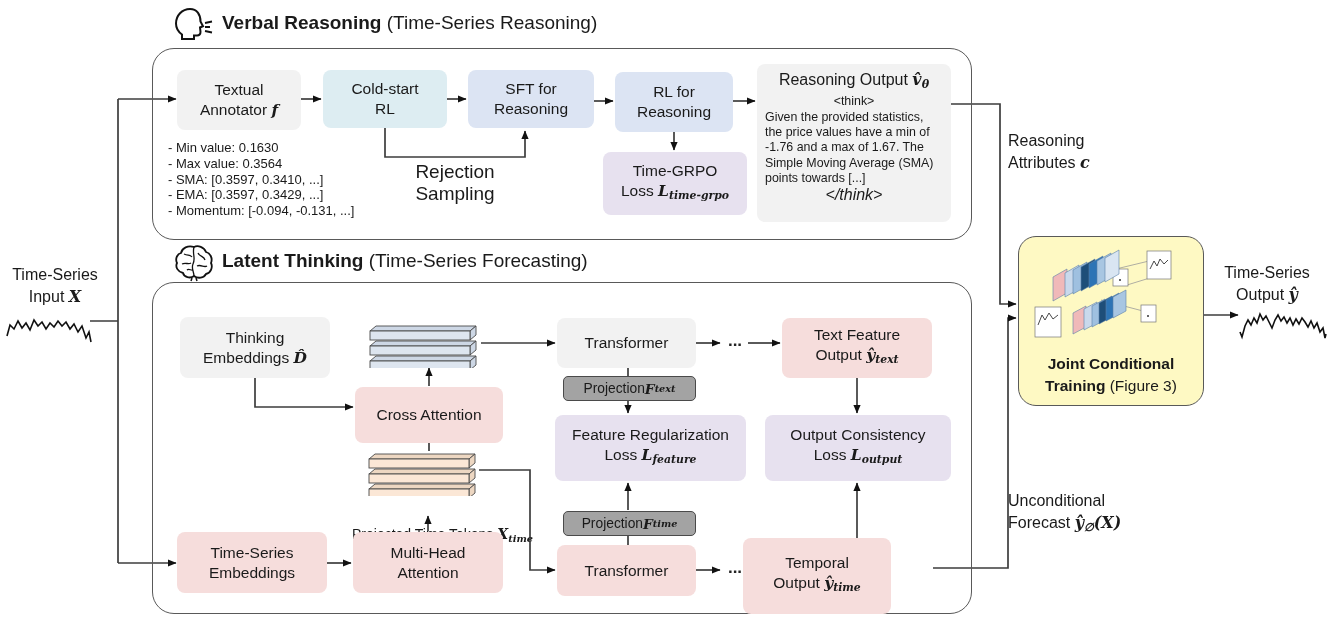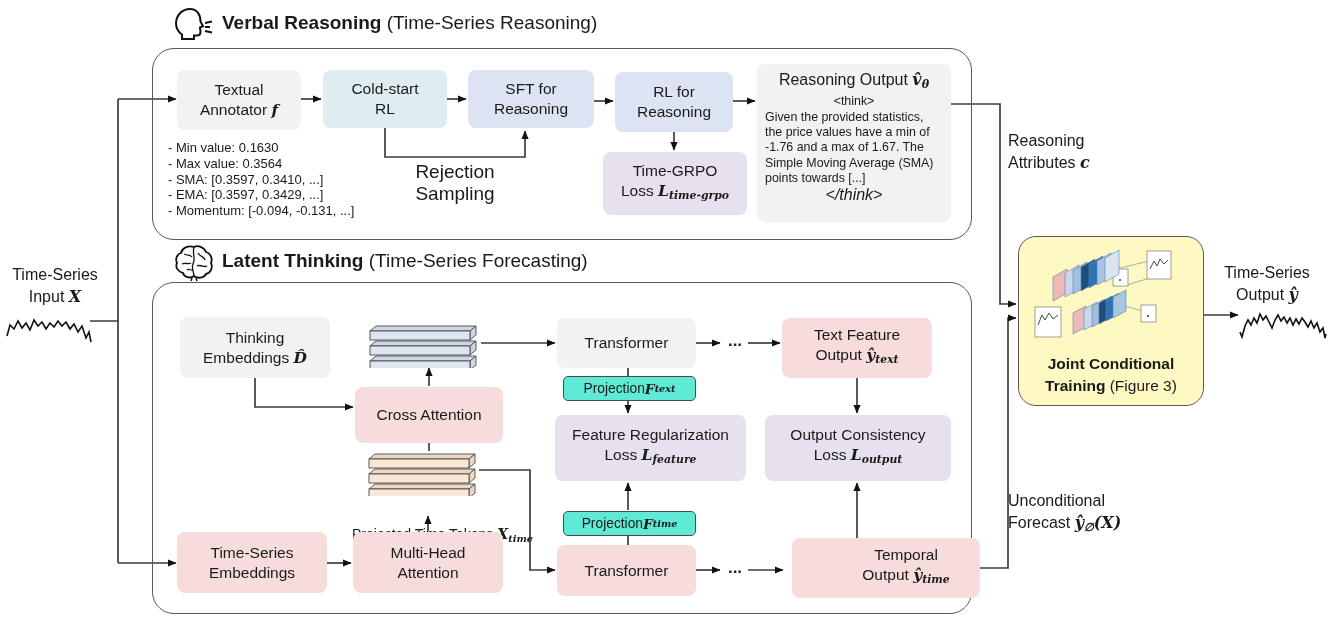--- a/index.html
+++ b/index.html
@@ -7,21 +7,21 @@
     font-family:"Liberation Sans",sans-serif;color:#1a1a1a;overflow:hidden;}
   .abs{position:absolute;}
   .panel{position:absolute;border:1.6px solid #595959;border-radius:22px;background:transparent;}
   .box{position:absolute;border-radius:8px;display:flex;flex-direction:column;align-items:center;
     justify-content:center;font-size:15.5px;line-height:20px;text-align:center;}
   .gray{background:#f2f2f2}
   .cyan{background:#ddedf2}
   .blue{background:#dce4f3}
   .purple{background:#e7e1ef}
   .pink{background:#f6dddc}
-  .proj{position:absolute;background:#5eead4;border:1.3px solid #4a4a4a;border-radius:5px;
+  .proj{position:absolute;background:#a3a3a3;border:1.3px solid #4a4a4a;border-radius:5px;
     display:flex;align-items:center;justify-content:center;font-size:13.8px;}
   .m{font-family:"DejaVu Serif",serif;font-style:italic;font-weight:bold;}
   .s{font-size:0.70em;vertical-align:-0.28em;letter-spacing:0;}
   .hdr{position:absolute;font-size:19px;white-space:nowrap;}
   .hdr b{font-weight:bold;}
   .sidelabel{position:absolute;font-size:16px;line-height:22px;}
   .tokenlabel{position:absolute;font-size:14px;white-space:nowrap;}
   .dots{position:absolute;font-size:17px;font-weight:bold;color:#222;}
   svg{display:block;}
 </style>
@@ -214,21 +214,21 @@
       <span class="m s">time</span>
   </div>
 
   <div class="box pink" style="left:557px;top:545px;width:139px;height:51px;">Transformer</div>
 
   <div class="box pink" style="left:782px;top:318px;width:150px;height:60px;">
     <div>Text Feature</div>
     <div><span>Output </span><span class="m">ŷ</span><span class="m s">text</span></div>
   </div>
 
-  <div class="box pink" style="left:792px;top:538px;width:148px;height:60px;padding-left:40px;">
+  <div class="box pink" style="left:743px;top:538px;width:148px;height:76px;">
     <div>Temporal</div>
     <div><span>Output </span><span class="m">ŷ</span><span class="m s">time</span></div>
   </div>
 
   <div class="dots" style="left:722px;top:331px;width:26px;text-align:center;">...</div>
   <div class="dots" style="left:722px;top:558px;width:26px;text-align:center;">...</div>
 
   <div class="sidelabel" style="left:1008px;top:130px;">
     <div>Reasoning</div>
     <div><span>Attributes </span><span class="m">c</span></div>

